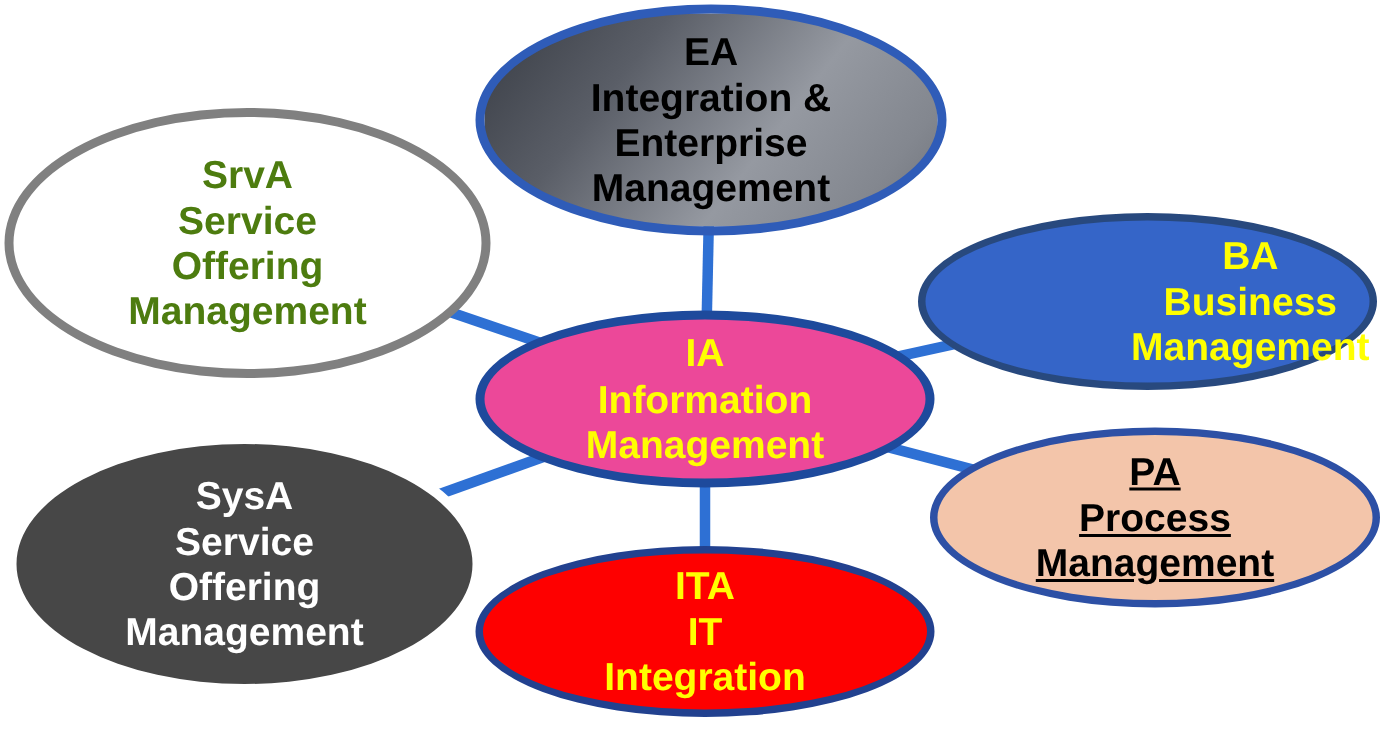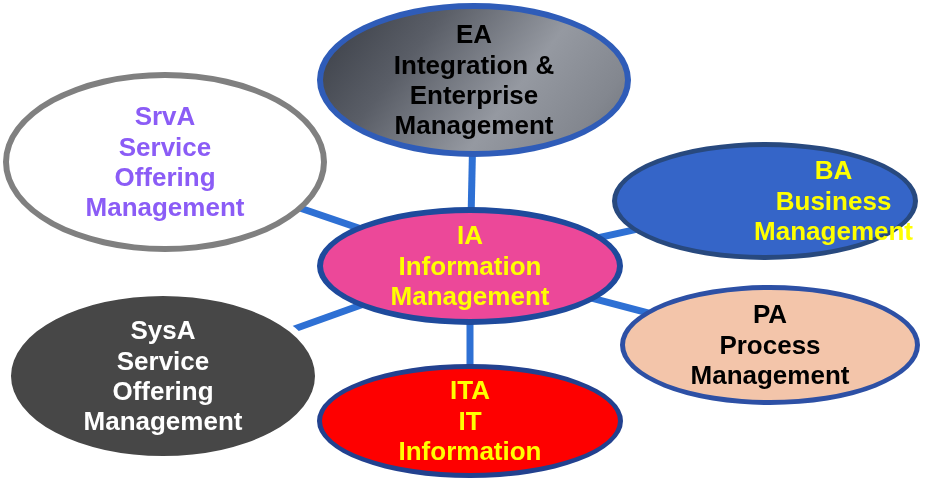--- a/index.html
+++ b/index.html
@@ -66,50 +66,50 @@
     <line x1="470" y1="266" x2="470" y2="421" style="stroke: rgb(46, 112, 212);"></line>
   </svg>
 
   <div class="node node-ea" style="border-color: rgb(47, 92, 184); color: rgb(0, 0, 0); align-items: center;">
     <span class="label">EA
 Integration &amp;
 Enterprise
 Management</span>
   </div>
 
-  <div class="node node-srva" style="background: rgb(255, 255, 255); border-color: rgb(128, 128, 128); color: #8b5cf6;">
+  <div class="node node-srva" style="background: rgb(255, 255, 255); border-color: rgb(128, 128, 128); color: #4d7c0f;">
     <span class="label">SrvA
 Service
 Offering
 Management</span>
   </div>
 
   <div class="node node-ba" style="background: rgb(53, 101, 200); border-color: rgb(40, 73, 126); color: rgb(255, 255, 0);">
     <span class="label">BA
 Business
 Management</span>
   </div>
 
-  <div class="node node-pa" style="background: rgb(243, 197, 170); border-color: rgb(45, 80, 165); color: rgb(0, 0, 0);">
+  <div class="node node-pa" style="background: rgb(243, 197, 170); border-color: rgb(45, 80, 165); color: rgb(0, 0, 0); text-decoration: underline;">
     <span class="label">PA
 Process
 Management</span>
   </div>
 
   <div class="node node-sysa" style="background: rgb(71, 71, 71); border-color: rgb(255, 255, 255); color: rgb(255, 255, 255);">
     <span class="label">SysA
 Service
 Offering
 Management</span>
   </div>
 
   <div class="node node-ita" style="background: rgb(254, 0, 0); border-color: rgb(34, 65, 143); color: rgb(255, 255, 0);">
     <span class="label">ITA
 IT
-Information</span>
+Integration</span>
   </div>
 
   <div class="node node-ia" style="background: #ec4899; border-color: rgb(30, 74, 156); color: rgb(255, 255, 0);">
     <span class="label">IA
 Information
 Management</span>
   </div>
 
 </div>
 

